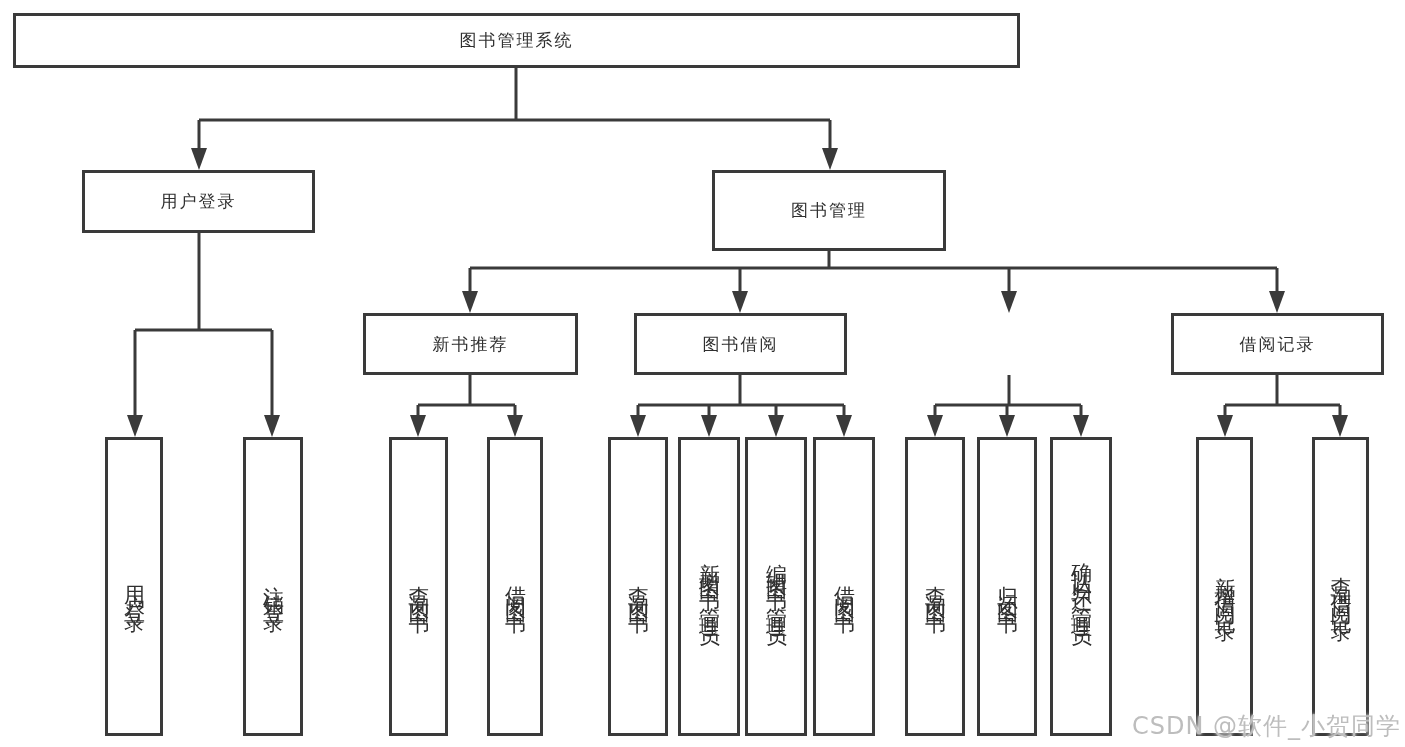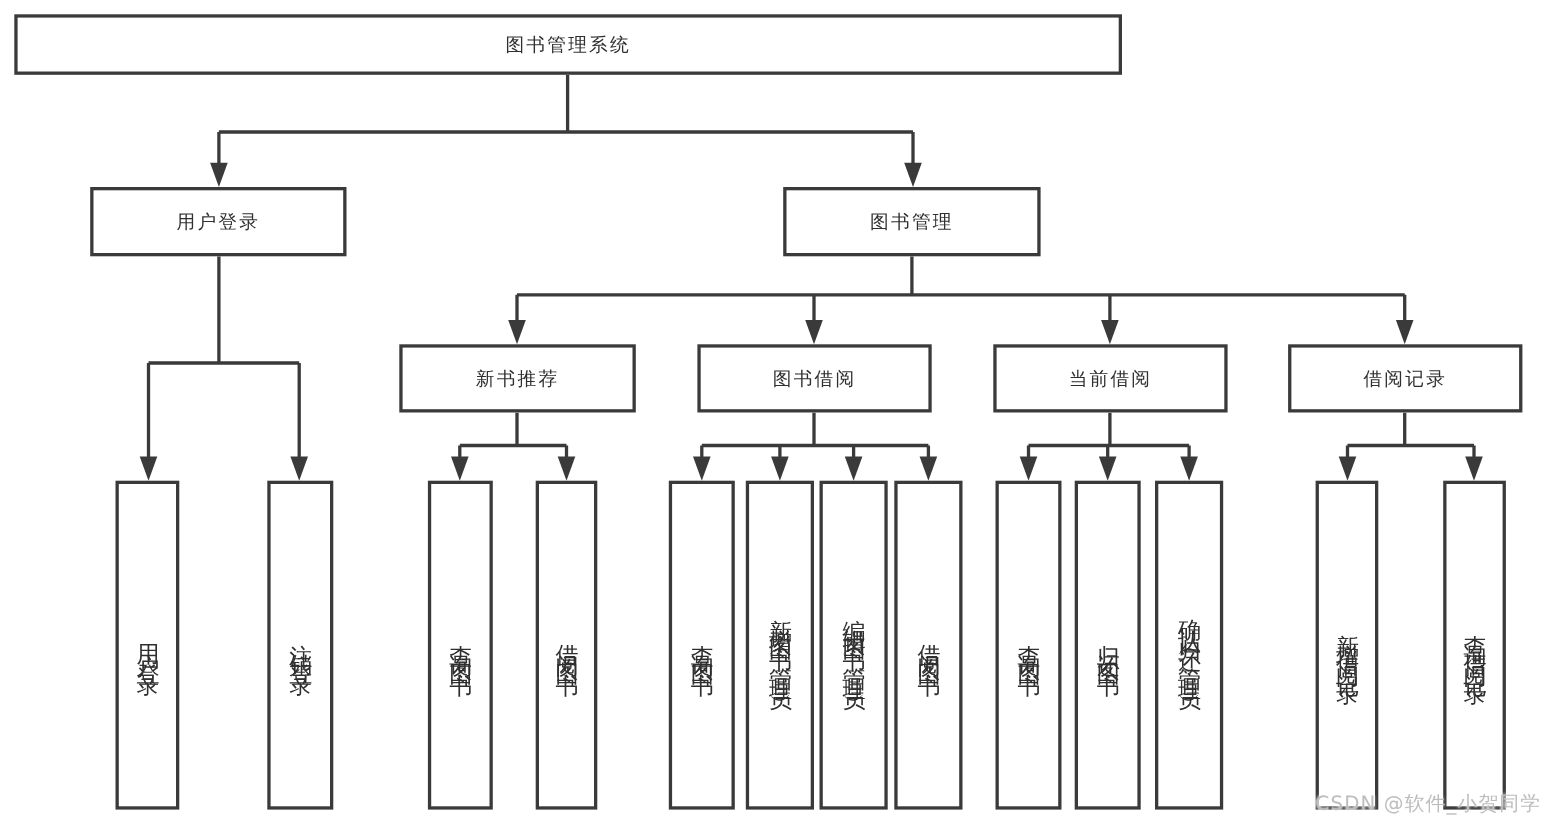--- a/index.html
+++ b/index.html
@@ -42,21 +42,21 @@
     text-orientation: upright;
     font-size: 21px;
     letter-spacing: 9px;
     line-height: 1;
     white-space: nowrap;
   }
   .watermark {
     position: absolute;
     right: 4px;
     bottom: 5px;
-    font-size: 18px;
+    font-size: 24px;
     color: #bdbdbd;
     letter-spacing: 1px;
     white-space: nowrap;
     text-shadow: 0 0 2px #ffffff, 0 0 4px #ffffff;
     pointer-events: none;
   }
 </style>
 </head>
 <body>
 
@@ -95,32 +95,29 @@
     </g>
   </svg>
 
   <div class="node" style="left:13px; top:13px; width:1007px; height:55px">
     <span class="hlabel">图书管理系统</span>
   </div>
 
   <div class="node" style="left:82px; top:170px; width:233px; height:63px">
     <span class="hlabel">用户登录</span>
   </div>
-  <div class="node" style="left:712px; top:170px; width:234px; height:63px">
+  <div class="node" style="left:712px; top:170px; width:234px; height:81px">
     <span class="hlabel">图书管理</span>
   </div>
 
   <div class="node" style="left:363px; top:313px; width:215px; height:62px">
     <span class="hlabel">新书推荐</span>
   </div>
   <div class="node" style="left:634px; top:313px; width:213px; height:62px">
     <span class="hlabel">图书借阅</span>
-  </div>
-  <div class="node" style="left:903px; top:313px; width:213px; height:62px">
-    <span class="hlabel">当前借阅</span>
   </div>
   <div class="node" style="left:1171px; top:313px; width:213px; height:62px">
     <span class="hlabel">借阅记录</span>
   </div>
 
   <div class="node" style="left:105px; top:437px; width:58px; height:299px">
     <span class="vtext">用户登录</span>
   </div>
   <div class="node" style="left:243px; top:437px; width:60px; height:299px">
     <span class="vtext">注销登录</span>

